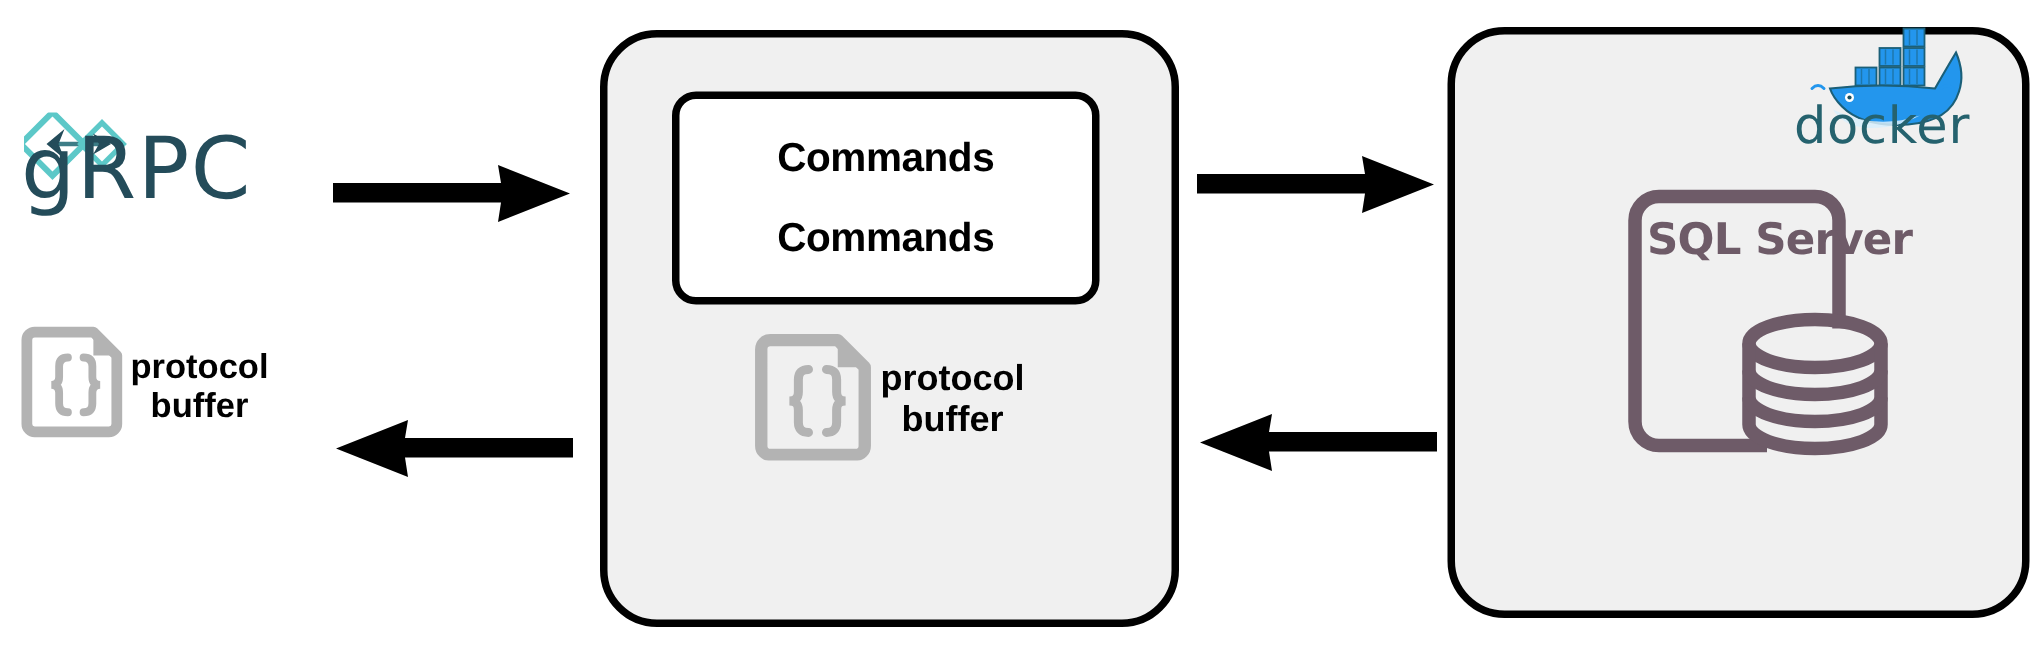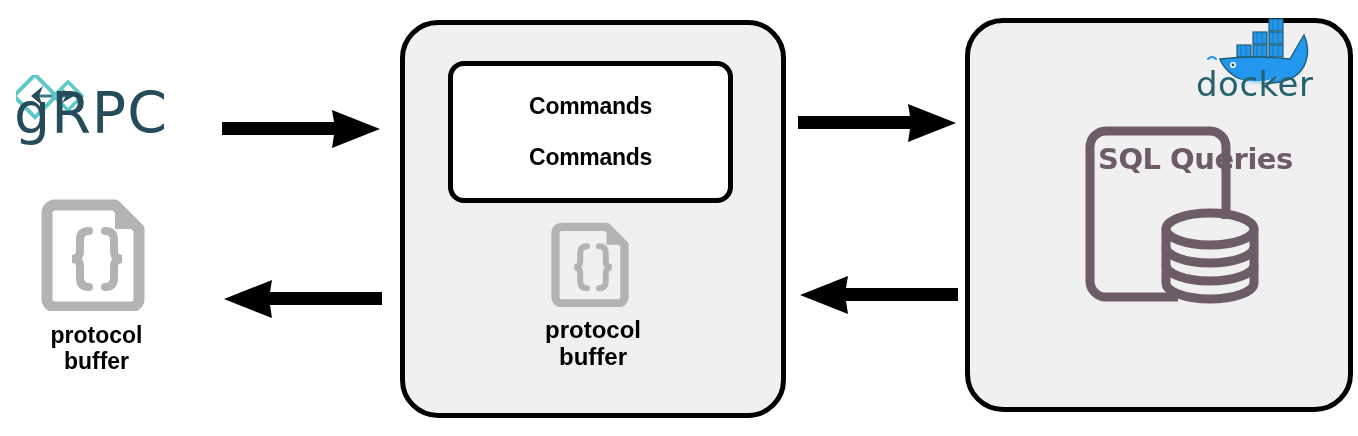--- a/index.html
+++ b/index.html
@@ -33,21 +33,21 @@
     background: #ffffff;
     border: 5px solid #000000;
     border-radius: 16px;
     box-sizing: border-box;
     display: flex;
     flex-direction: column;
     align-items: center;
     justify-content: space-evenly;
   }
   .inner-box .line {
-    font-size: 23px;
+    font-size: 27px;
     font-weight: bold;
     color: #000000;
     letter-spacing: -0.3px;
     line-height: 1;
   }
 
   
   .grpc-wrap {
     position: absolute;
     width: 220px;
@@ -62,21 +62,21 @@
     font-weight: 400;
     color: #244C5A;
     letter-spacing: 1px;
     line-height: 1;
   }
 
   
   .pb-block {
     position: absolute;
     display: flex;
-    flex-direction: column;
+    flex-direction: row;
     align-items: center;
   }
   .pb-label {
     text-align: center;
     font-weight: bold;
     color: #000000;
     line-height: 1.12;
     white-space: pre-line;
   }
 
@@ -218,17 +218,17 @@
       <svg width="180" height="190" viewBox="0 0 180 190">
         <path d="M128 8 H24 a16 16 0 0 0 -16 16 V158 a16 16 0 0 0 16 16 H96" fill="none" stroke="#6E5B68" stroke-width="9" stroke-linecap="butt"></path>
         <path d="M128 8 a16 16 0 0 1 16 16 V96" fill="none" stroke="#6E5B68" stroke-width="9" stroke-linecap="butt"></path>
         <g fill="none" stroke="#6E5B68" stroke-width="9">
           <ellipse cx="128" cy="106" rx="44" ry="16"></ellipse>
           <path d="M84 106 V160 a44 16 0 0 0 88 0 V106"></path>
           <path d="M84 124 a44 16 0 0 0 88 0"></path>
           <path d="M84 142 a44 16 0 0 0 88 0"></path>
         </g>
       </svg>
-      <div class="sql-text">SQL Queries</div>
+      <div class="sql-text">SQL Server</div>
     </div>
   </div>
 
 </div>
 
 </body></html>

